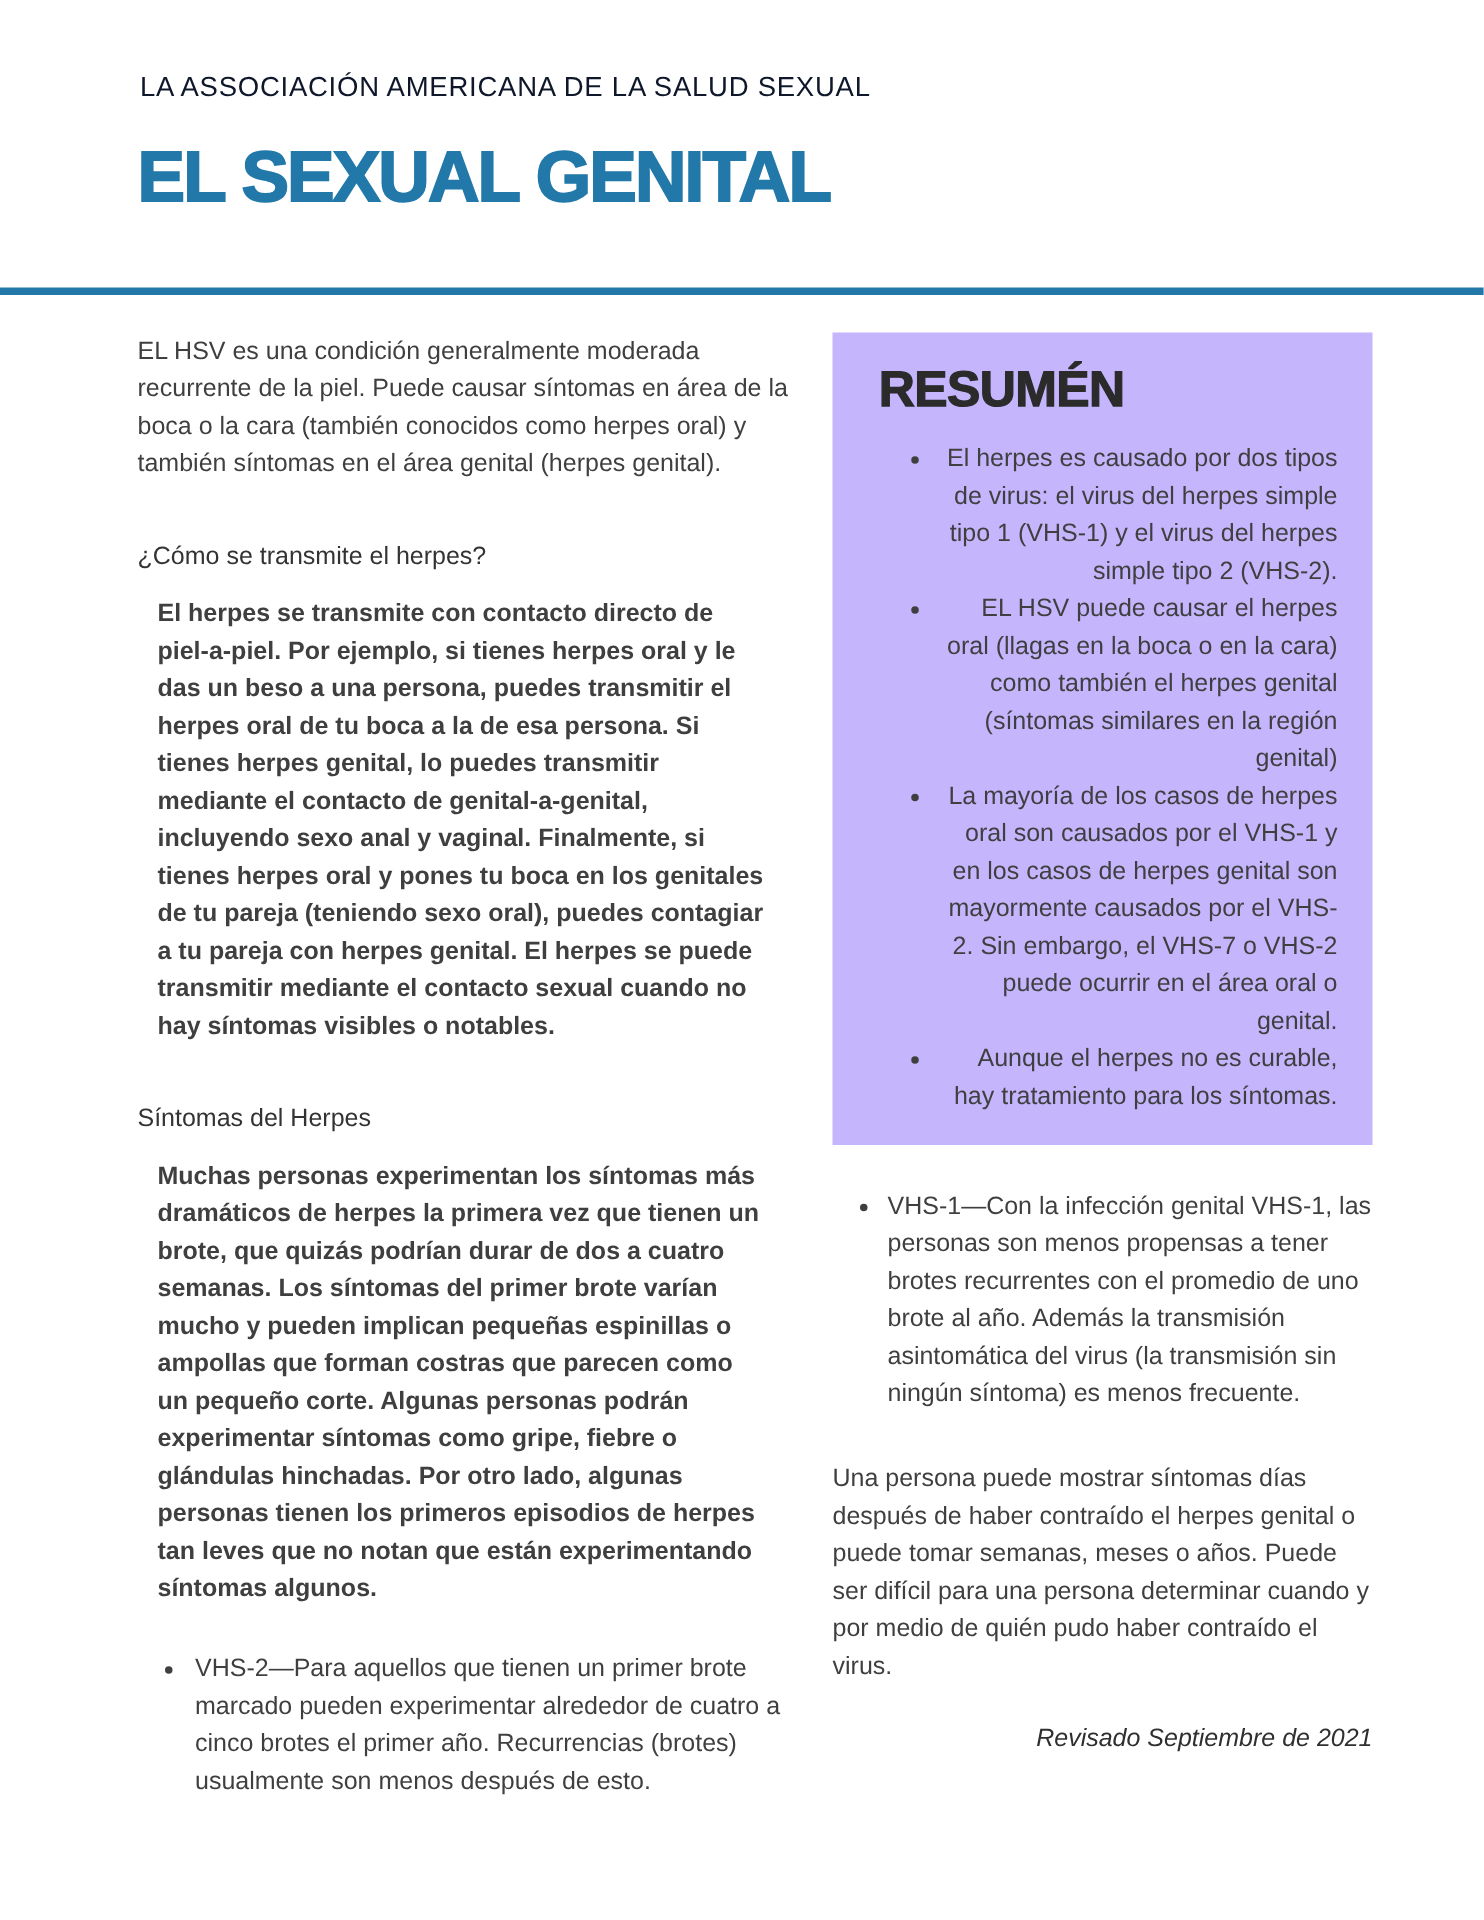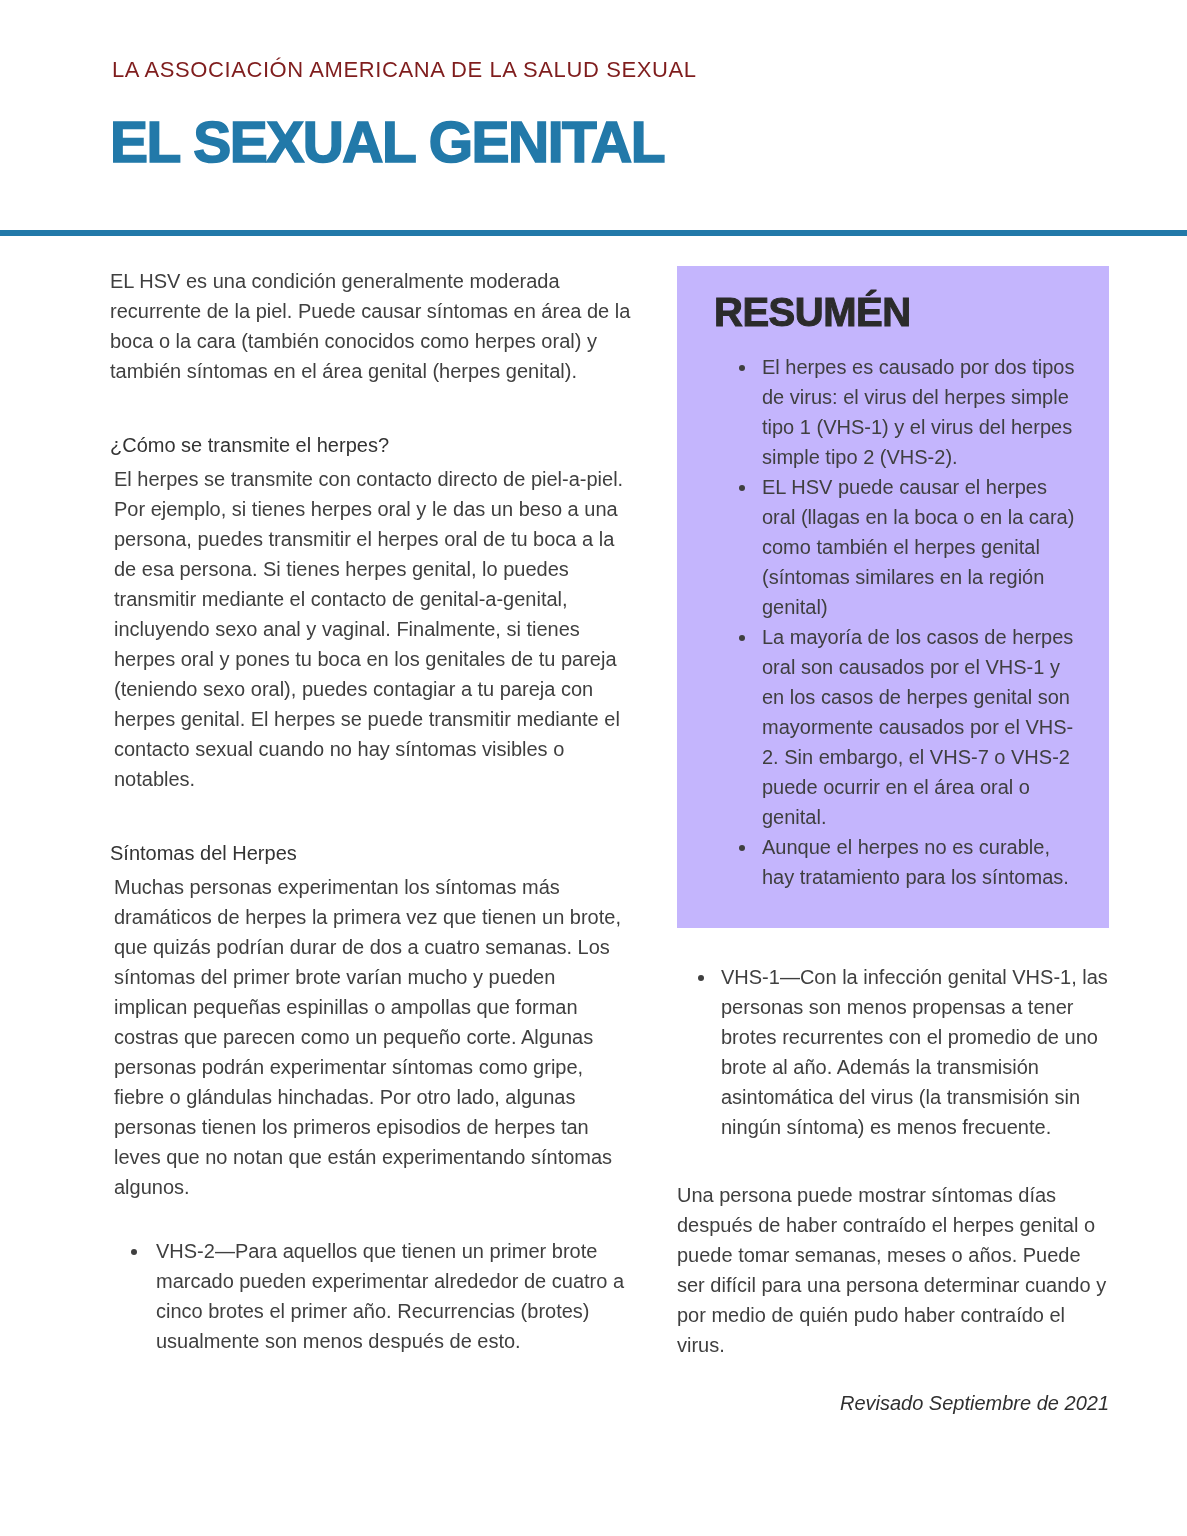--- a/index.html
+++ b/index.html
@@ -12,57 +12,57 @@
     overflow: hidden;
     position: relative;
   }
   .page { position: relative; width: 1187px; height: 1536px; }
 
   .eyebrow {
     margin: 56px 0 0 112px;
     font-size: 22px;
     line-height: 28px;
     letter-spacing: 0.6px;
-    color: #7f1d1d;
+    color: #0f172a;
   }
   .doc-title {
     margin: 26px 0 0 110px;
     font-size: 57px;
     line-height: 64px;
     font-weight: 700;
     letter-spacing: -1.5px;
     color: #2279a9;
     -webkit-text-stroke: 1.6px #2279a9;
   }
   .top-rule {
     margin-top: 56px;
     width: 1187px; height: 6px;
     background: #2279a9;
   }
 
   .columns {
     display: flex;
     margin: 30px 0 0 110px;
     width: 1003px;
-    gap: 45px;
+    gap: 34px;
     font-size: 20px;
     line-height: 30px;
   }
   .left-col  { width: 522px; flex: 0 0 522px; }
   .right-col { width: 432px; flex: 0 0 432px; }
 
   .left-col p { margin: 0; }
   .section-heading {
     margin: 44px 0 0 0;
     font-size: 20px;
     line-height: 30px;
     font-weight: 400;
     color: #333333;
   }
-  .left-col .section-body { margin: 4px; }
+  .left-col .section-body { margin: 16px; font-weight: bold; }
   .left-col ul.body-bullets {
     margin: 34px 0 17px 0;
     padding-left: 40px;
     list-style: disc;
   }
   .left-col ul.body-bullets li { padding-left: 6px; }
 
   .summary-box {
     background: #c4b5fd;
     padding: 22px 28px 24px 37px;
@@ -70,23 +70,24 @@
   .summary-heading {
     margin: 0;
     font-size: 40px;
     line-height: 48px;
     font-weight: 700;
     letter-spacing: -0.5px;
     color: #2b2b2b;
     -webkit-text-stroke: 1px #2b2b2b;
   }
   .summary-box ul {
-    margin: 16px 0 12px 0;
+    margin: 16px 0 0 0;
     padding-left: 44px;
     list-style: disc;
+    text-align: right;
   }
   .summary-box li { padding-left: 4px; }
 
   .right-col ul.outside-bullets {
     margin: 34px 0 0 0;
     padding-left: 40px;
     list-style: disc;
   }
   .right-col ul.outside-bullets li { padding-left: 4px; }
   .right-col .closing-paragraph { margin: 38px 0 0 0; }

